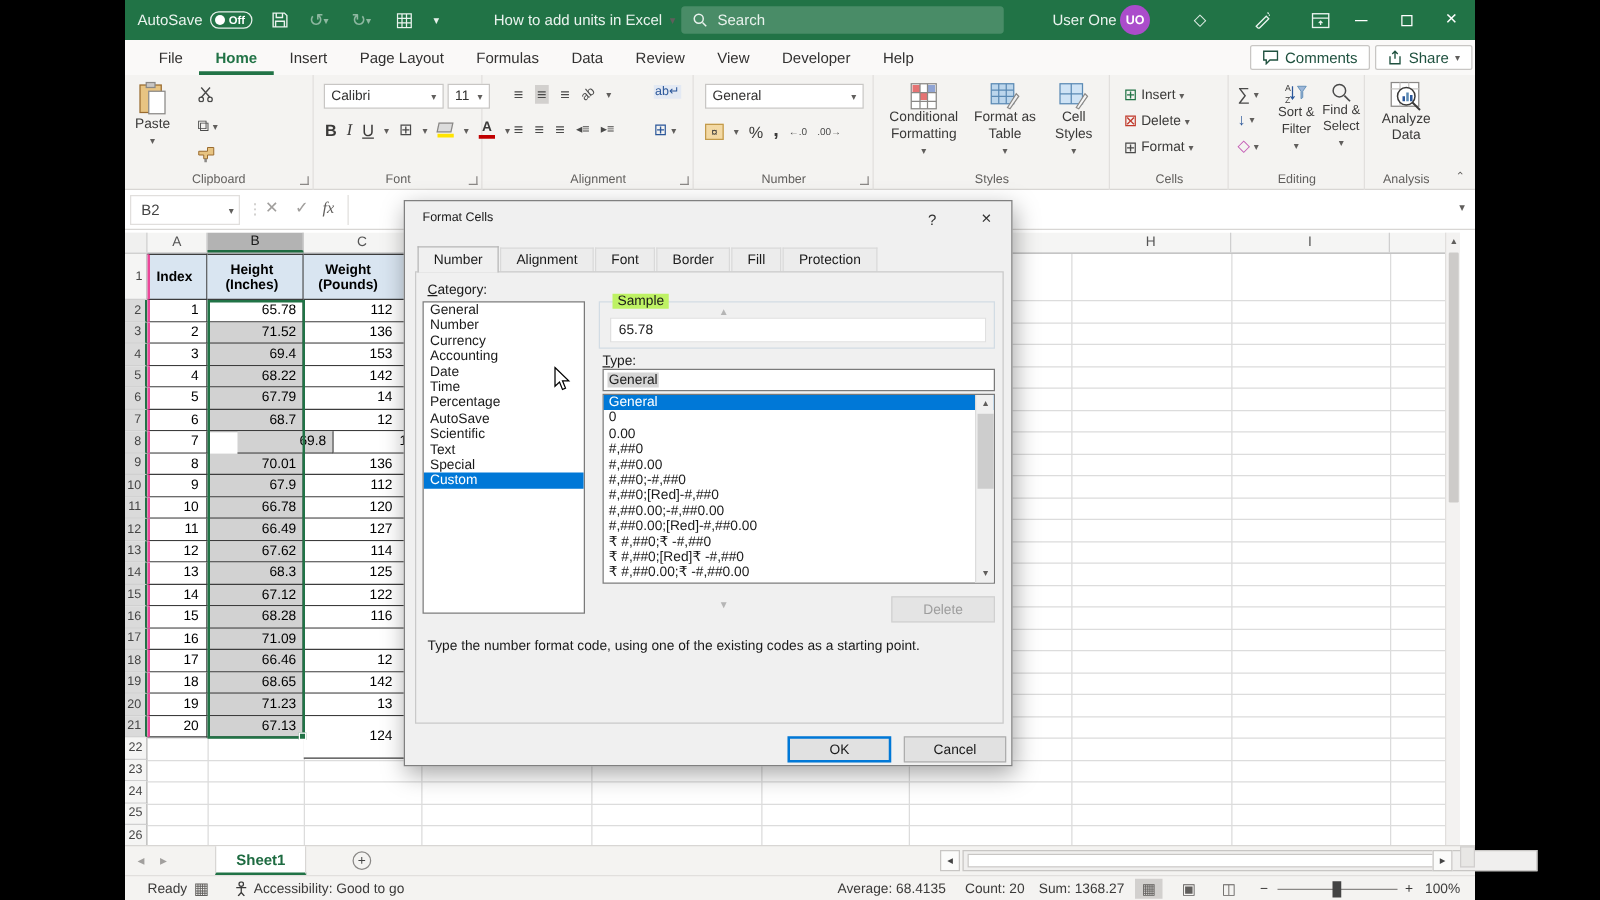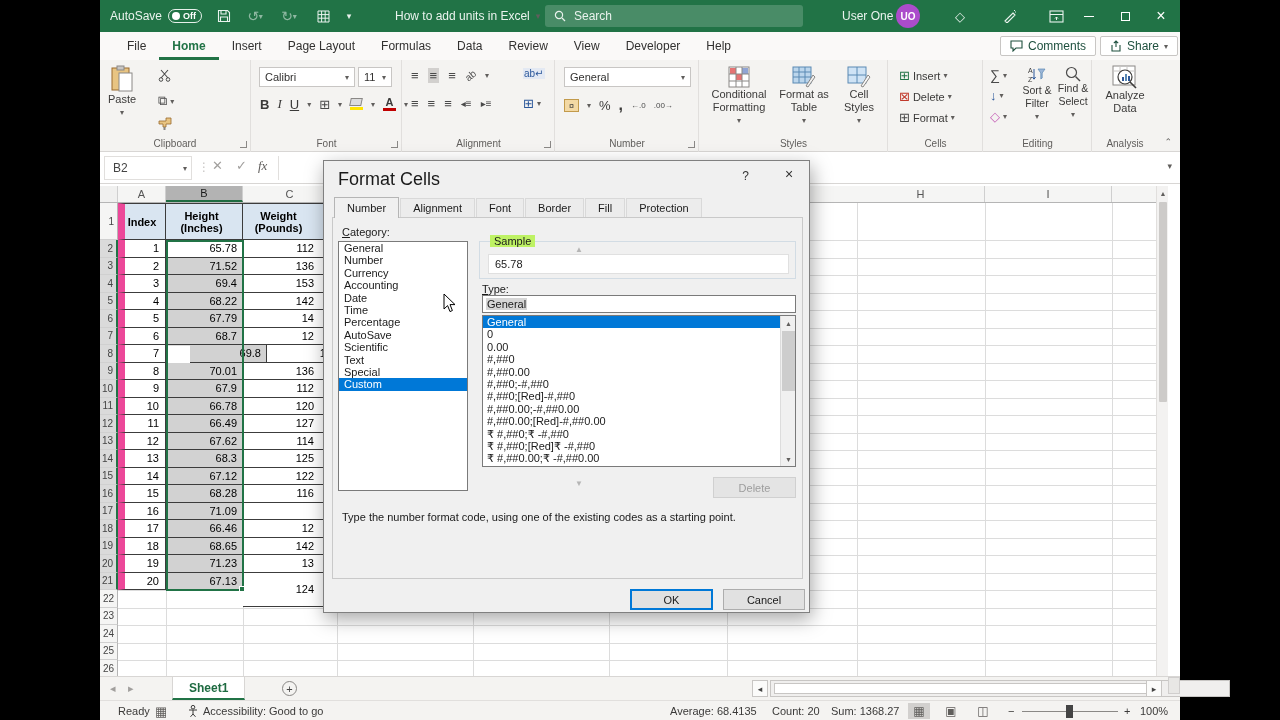--- a/index.html
+++ b/index.html
@@ -65,21 +65,21 @@
   .corner { position:absolute; left:0; top:0; width:18px; height:16px; border-right:1px solid #cfcfcf; background:#f0f0ef; }
   .htick { position:absolute; top:0; width:1px; height:16px; background:#cfcfcf; }
   .rowhdr-cell { position:absolute; left:0; width:18px; border-bottom:1px solid #d0d0d0; border-right:1px solid #b5b5b5; background:#f5f5f4; font-size:10px; color:#444; display:flex; align-items:center; justify-content:flex-end; padding-right:3px; }
   .rowhdr-cell.sel { background:#dadada; border-right:2px solid #217346; }
   .hline { position:absolute; left:18px; right:0; height:1px; background:#dcdcdc; }
   .vline { position:absolute; top:17px; bottom:0; width:1px; background:#dcdcdc; }
   .table { position:absolute; left:18px; top:17px; width:219px; }
   .trow { position:absolute; left:0; display:flex; }
   .tcell { border-right:1px solid #3c3c3c; border-bottom:1px solid #3c3c3c; font-size:11px; display:flex; align-items:center; background:#fff; }
   .trow.hdr .tcell { background:#d9e5f1; font-weight:bold; justify-content:center; text-align:center; line-height:12px; border-top:1px solid #3c3c3c; }
-  .tcell:first-child { border-left:7px solid #ec4899; }
+  .tcell:first-child { border-left:2px solid #ec4899; }
   .c-i { width:48px; justify-content:flex-end; padding-right:6px; }
   .c-h { width:77px; justify-content:flex-end; padding-right:5px; }
   .c-w { width:94px; justify-content:flex-end; padding-right:22px; }
   .tcell.gray { background:#d2d2d2; }
   .selbox { position:absolute; left:66px; top:54px; width:78px; height:351px; border:2px solid #217346; pointer-events:none; }
   .handle { position:absolute; right:-3px; bottom:-3px; width:6px; height:6px; background:#217346; border:1px solid #fff; }
   .vscroll { position:absolute; right:0; top:0; width:12px; height:490px; background:#f3f2f1; border-left:1px solid #e1dfdd; }
   .vscroll .arr { position:absolute; left:0; top:0; width:12px; height:14px; display:flex; align-items:center; justify-content:center; font-size:7px; color:#605e5c; }
   .vthumb { position:absolute; left:2px; top:16px; width:8px; height:200px; background:#cdcbc9; border-radius:1px; }
 
@@ -98,21 +98,21 @@
   .statusbar { position:absolute; left:0; top:700px; width:1080px; height:20px; background:#f4f3f1; border-top:1px solid #e1dfdd; font-size:11px; color:#3b3a39; }
   .sitem { position:absolute; top:0; height:20px; display:flex; align-items:center; gap:5px; }
   .viewico { position:absolute; top:2px; width:22px; height:16px; display:flex; align-items:center; justify-content:center; font-size:12px; color:#605e5c; }
   .viewico.pressed { background:#d2d0ce; }
   .zline { position:absolute; top:10px; height:1px; background:#8a8886; }
   .ztick { position:absolute; top:6px; width:1px; height:9px; background:#8a8886; }
   .zthumb { position:absolute; top:4px; width:7px; height:13px; background:#444; }
 
   
   .dialog { position:absolute; left:223px; top:160px; width:487px; height:453px; background:#f0f0f0; border:1px solid #808080; box-shadow:2px 6px 18px rgba(0,0,0,.35); font-size:11px; color:#1a1a1a; z-index:50; }
-  .dtitle { position:absolute; left:14px; top:8px; font-size:18px; }
+  .dtitle { position:absolute; left:14px; top:8px; font-size:10px; }
   .dhelp { position:absolute; right:60px; top:8px; font-size:12px; color:#333; }
   .dclose { position:absolute; right:0px; top:0px; width:40px; height:26px; display:flex; align-items:center; justify-content:center; font-size:14px; color:#333; }
   .dtabs { position:absolute; left:10px; top:37px; height:20px; display:flex; }
   .dtab { padding:3px 12px 0 12px; height:20px; border:1px solid #d9d9d9; border-bottom:none; background:#ececec; margin-right:1px; position:relative; color:#1a1a1a; }
   .dtab.active { background:#f0f0f0; border:1px solid #b5b5b5; border-bottom:none; z-index:2; height:21px; top:-1px; padding-top:4px; }
   .dpage { position:absolute; left:8px; top:56px; width:471px; height:362px; border:1px solid #c9c9c9; background:#f0f0f0; }
   .dlabel { position:absolute; font-size:11px; }
   .dlabel u { text-decoration:underline; }
   .listbox { position:absolute; left:14px; top:80px; width:130px; height:250px; background:#fff; border:1px solid #7a7a7a; overflow:hidden; }
   .cat-item { height:12.4px; line-height:12.4px; padding-left:5px; font-size:11px; }
@@ -252,21 +252,21 @@
         <div class="smallrow" style="left:58px;top:57px">
           <svg width="14" height="13" viewBox="0 0 14 13">
               <path d="M1 4 L8 4 L8 1 L13 1 L13 7 L8 7 L8 10 L5 10 L5 7 L1 7 z" fill="#e8c482" stroke="#9a6b2f" stroke-width=".8"></path>
               <rect x="5.5" y="10" width="2" height="3" fill="#8a8886"></rect>
             </svg>
         </div>
         <div class="glabel">Clipboard</div>
         <div class="launcher"></div>
       </div>
 
-      <div class="rgroup" style="left:152px;width:150px">
+      <div class="rgroup" style="left:152px;width:134px">
         <div class="rbox" style="position:absolute;left:7px;top:7px;width:96px;height:20px">
             <span>Calibri</span>
             <span class="chev">▾</span>
           </div>
         <div class="rbox" style="position:absolute;left:106px;top:7px;width:34px;height:20px">
             <span>11</span>
             <span class="chev">▾</span>
           </div>
         <div class="smallrow" style="left:8px;top:36px;gap:8px">
           <span style="font-weight:bold;font-size:13px">B</span>

